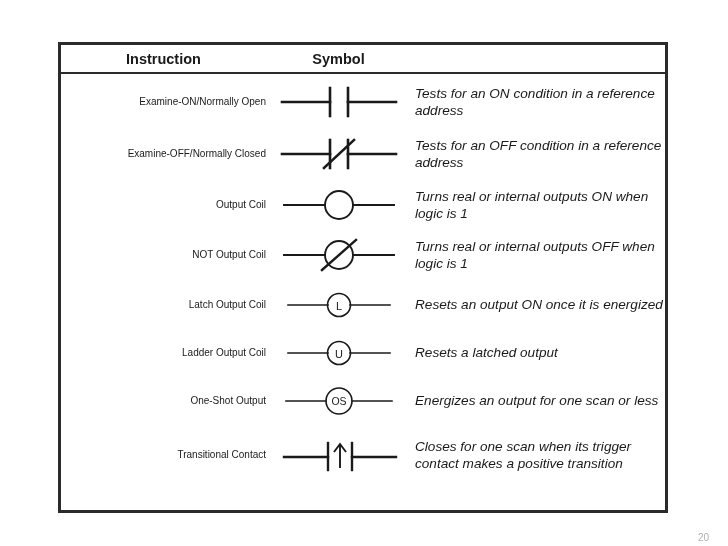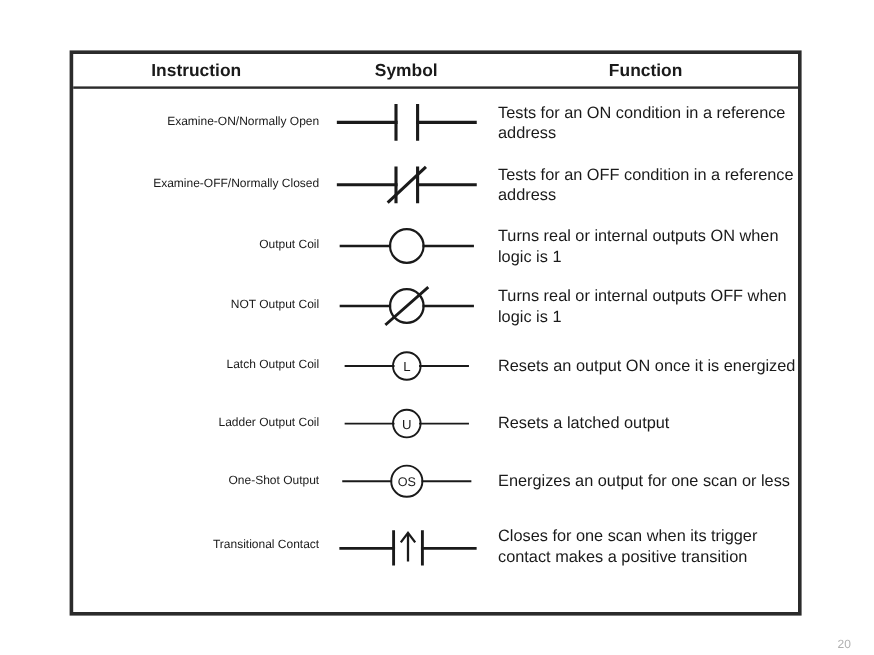--- a/index.html
+++ b/index.html
@@ -92,20 +92,21 @@
     align-items: center;
     justify-content: center;
   }
   .cell-function {
     width: 254px;
     box-sizing: border-box;
     padding-left: 4px;
     padding-right: 0;
     font-size: 13.6px;
     line-height: 1.28;
+    font-style: italic;
   }
 
   
   .row-1 { min-height: 52px; }
   .row-2 { min-height: 52px; }
   .row-3 { min-height: 50px; }
   .row-4 { min-height: 50px; }
   .row-5 { min-height: 50px; }
   .row-6 { min-height: 46px; }
   .row-7 { min-height: 50px; }
@@ -126,21 +127,20 @@
 <body>
 
 <div id="slide">
 
   <div id="relay-table">
 
 
     <div class="head-row">
       <div class="head-cell col-instruction">Instruction</div>
       <div class="head-cell col-symbol">Symbol</div>
-      <div class="head-cell col-function">Function</div>
     </div>
 
     <div class="body-rows">
 
       <div class="row row-1">
         <div class="cell-instruction">Examine-ON/Normally Open</div>
         <div class="cell-symbol">
           <svg class="sym" width="126" height="34" viewBox="0 0 126 34">
             <g stroke="#1a1a1a" stroke-width="2.6" stroke-linecap="square">
               <line x1="6" y1="17" x2="54" y2="17"></line>

